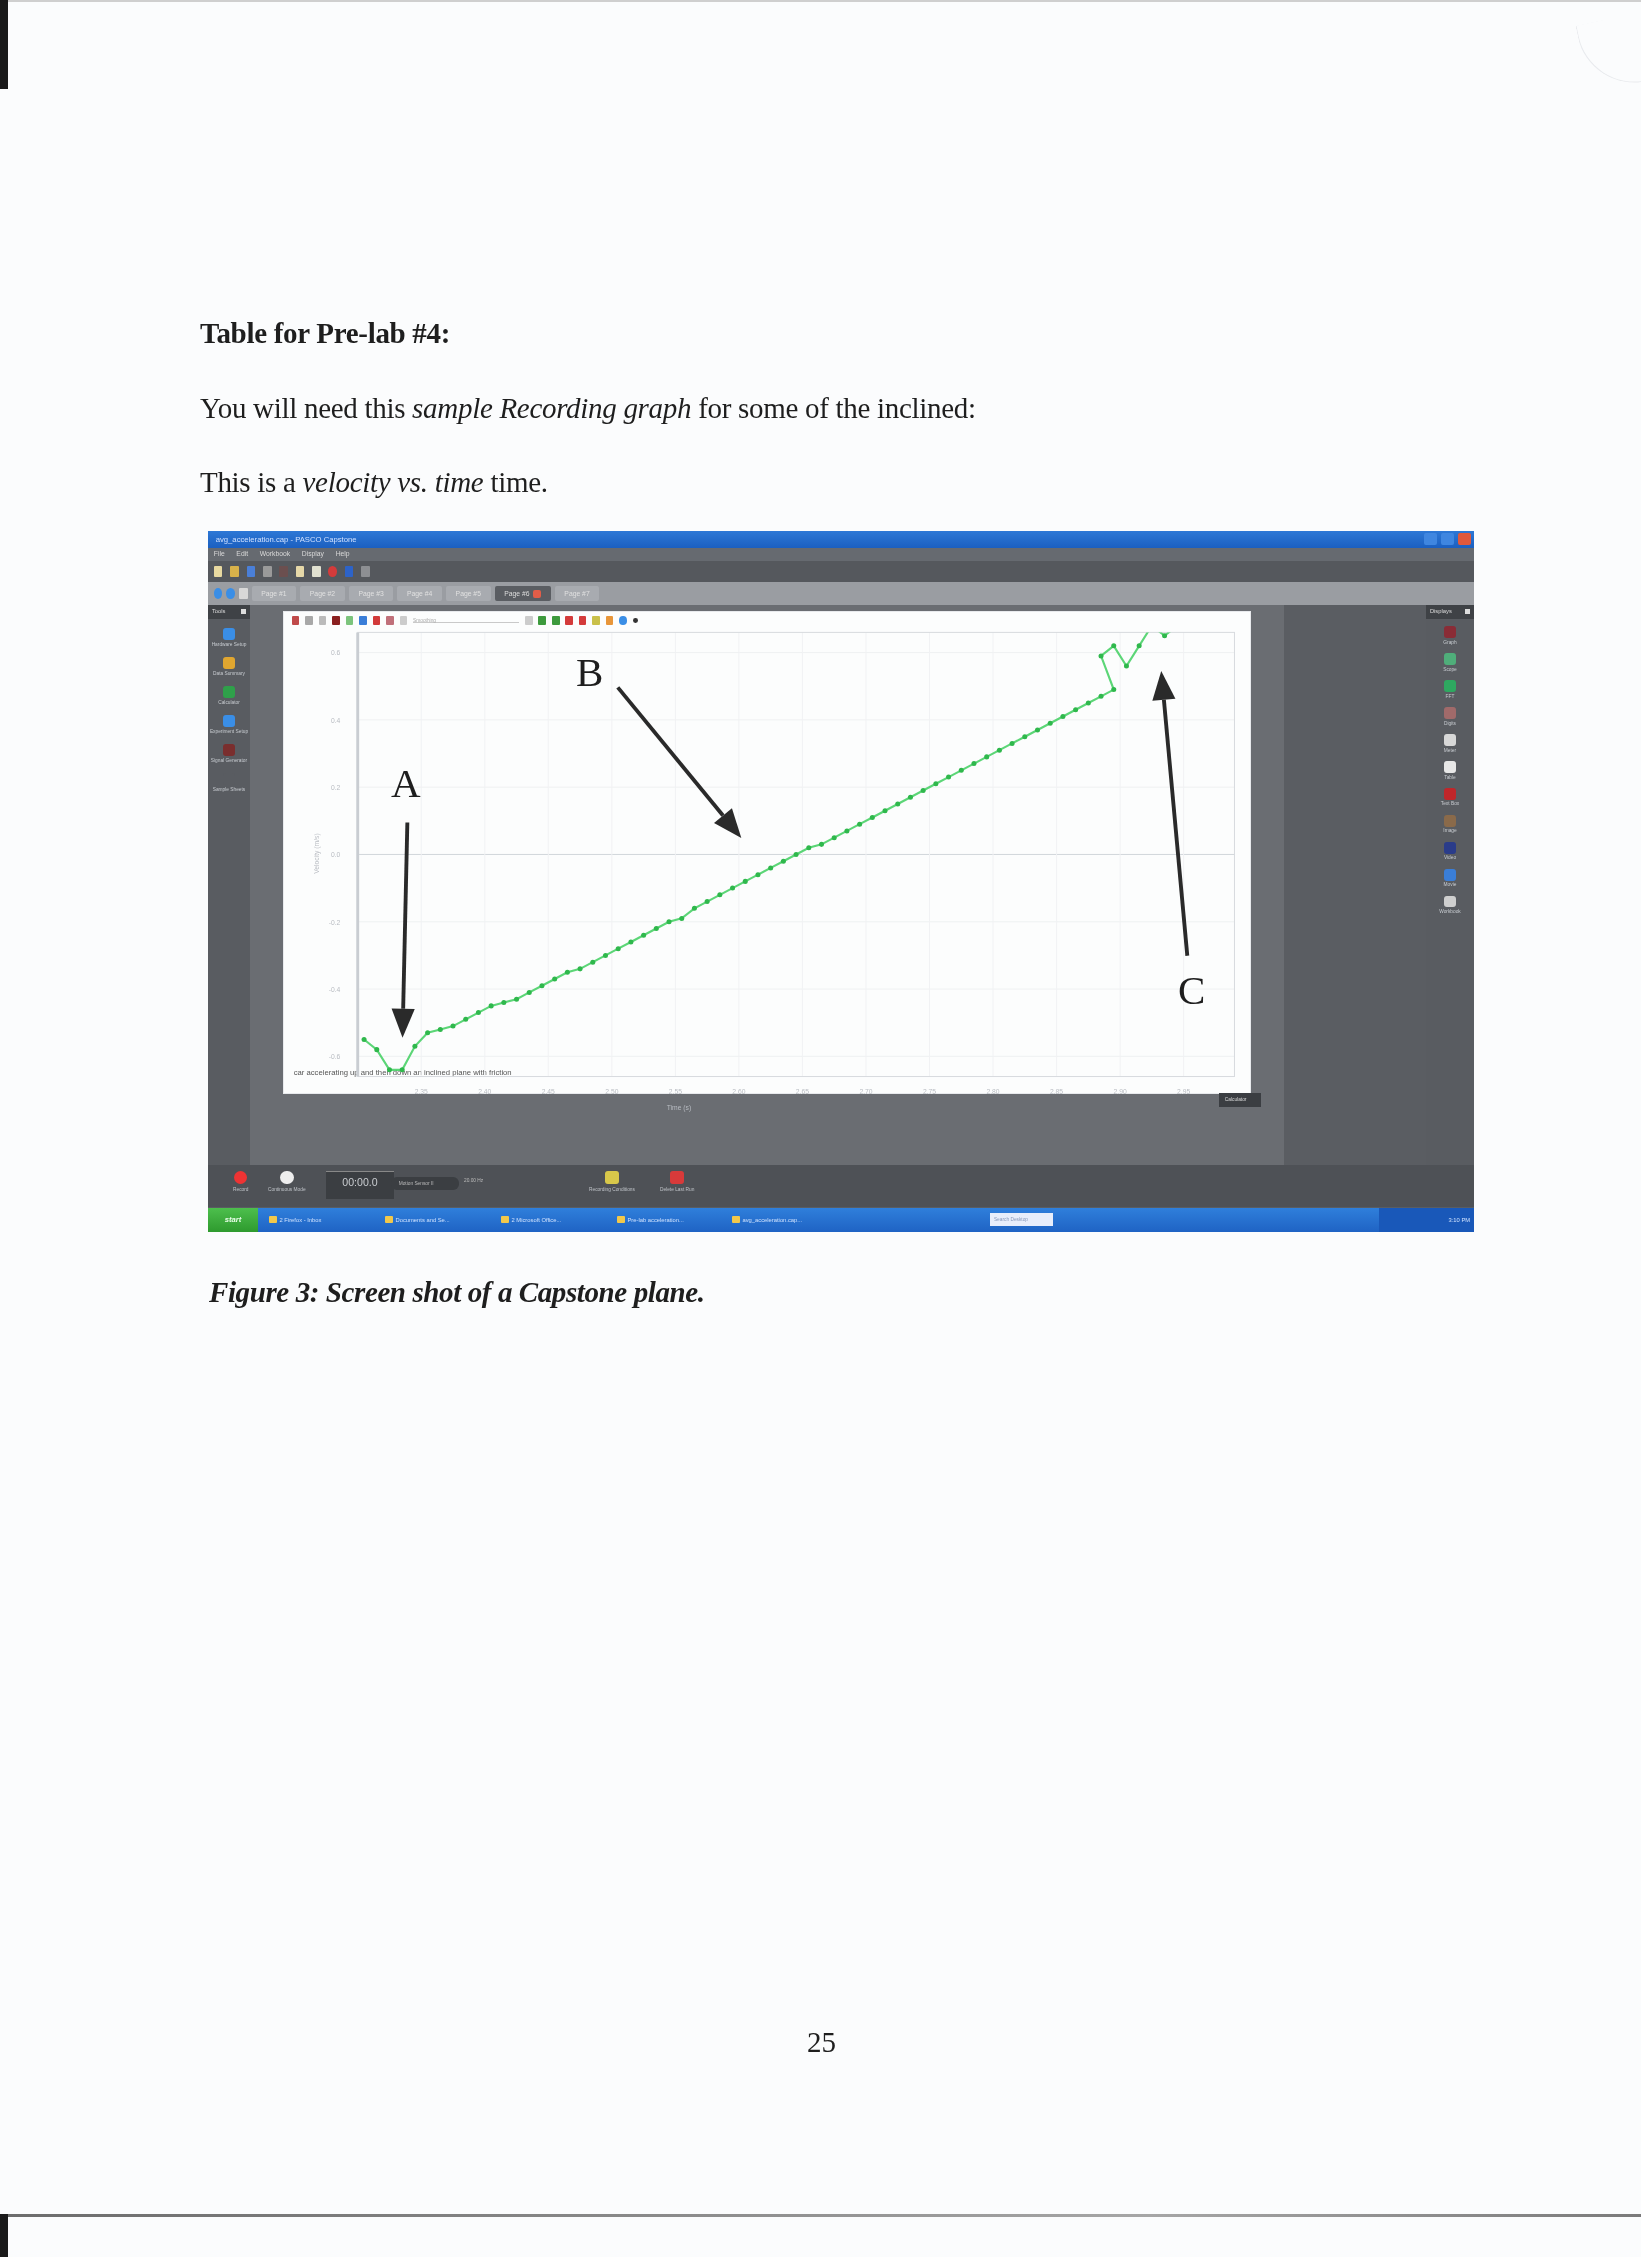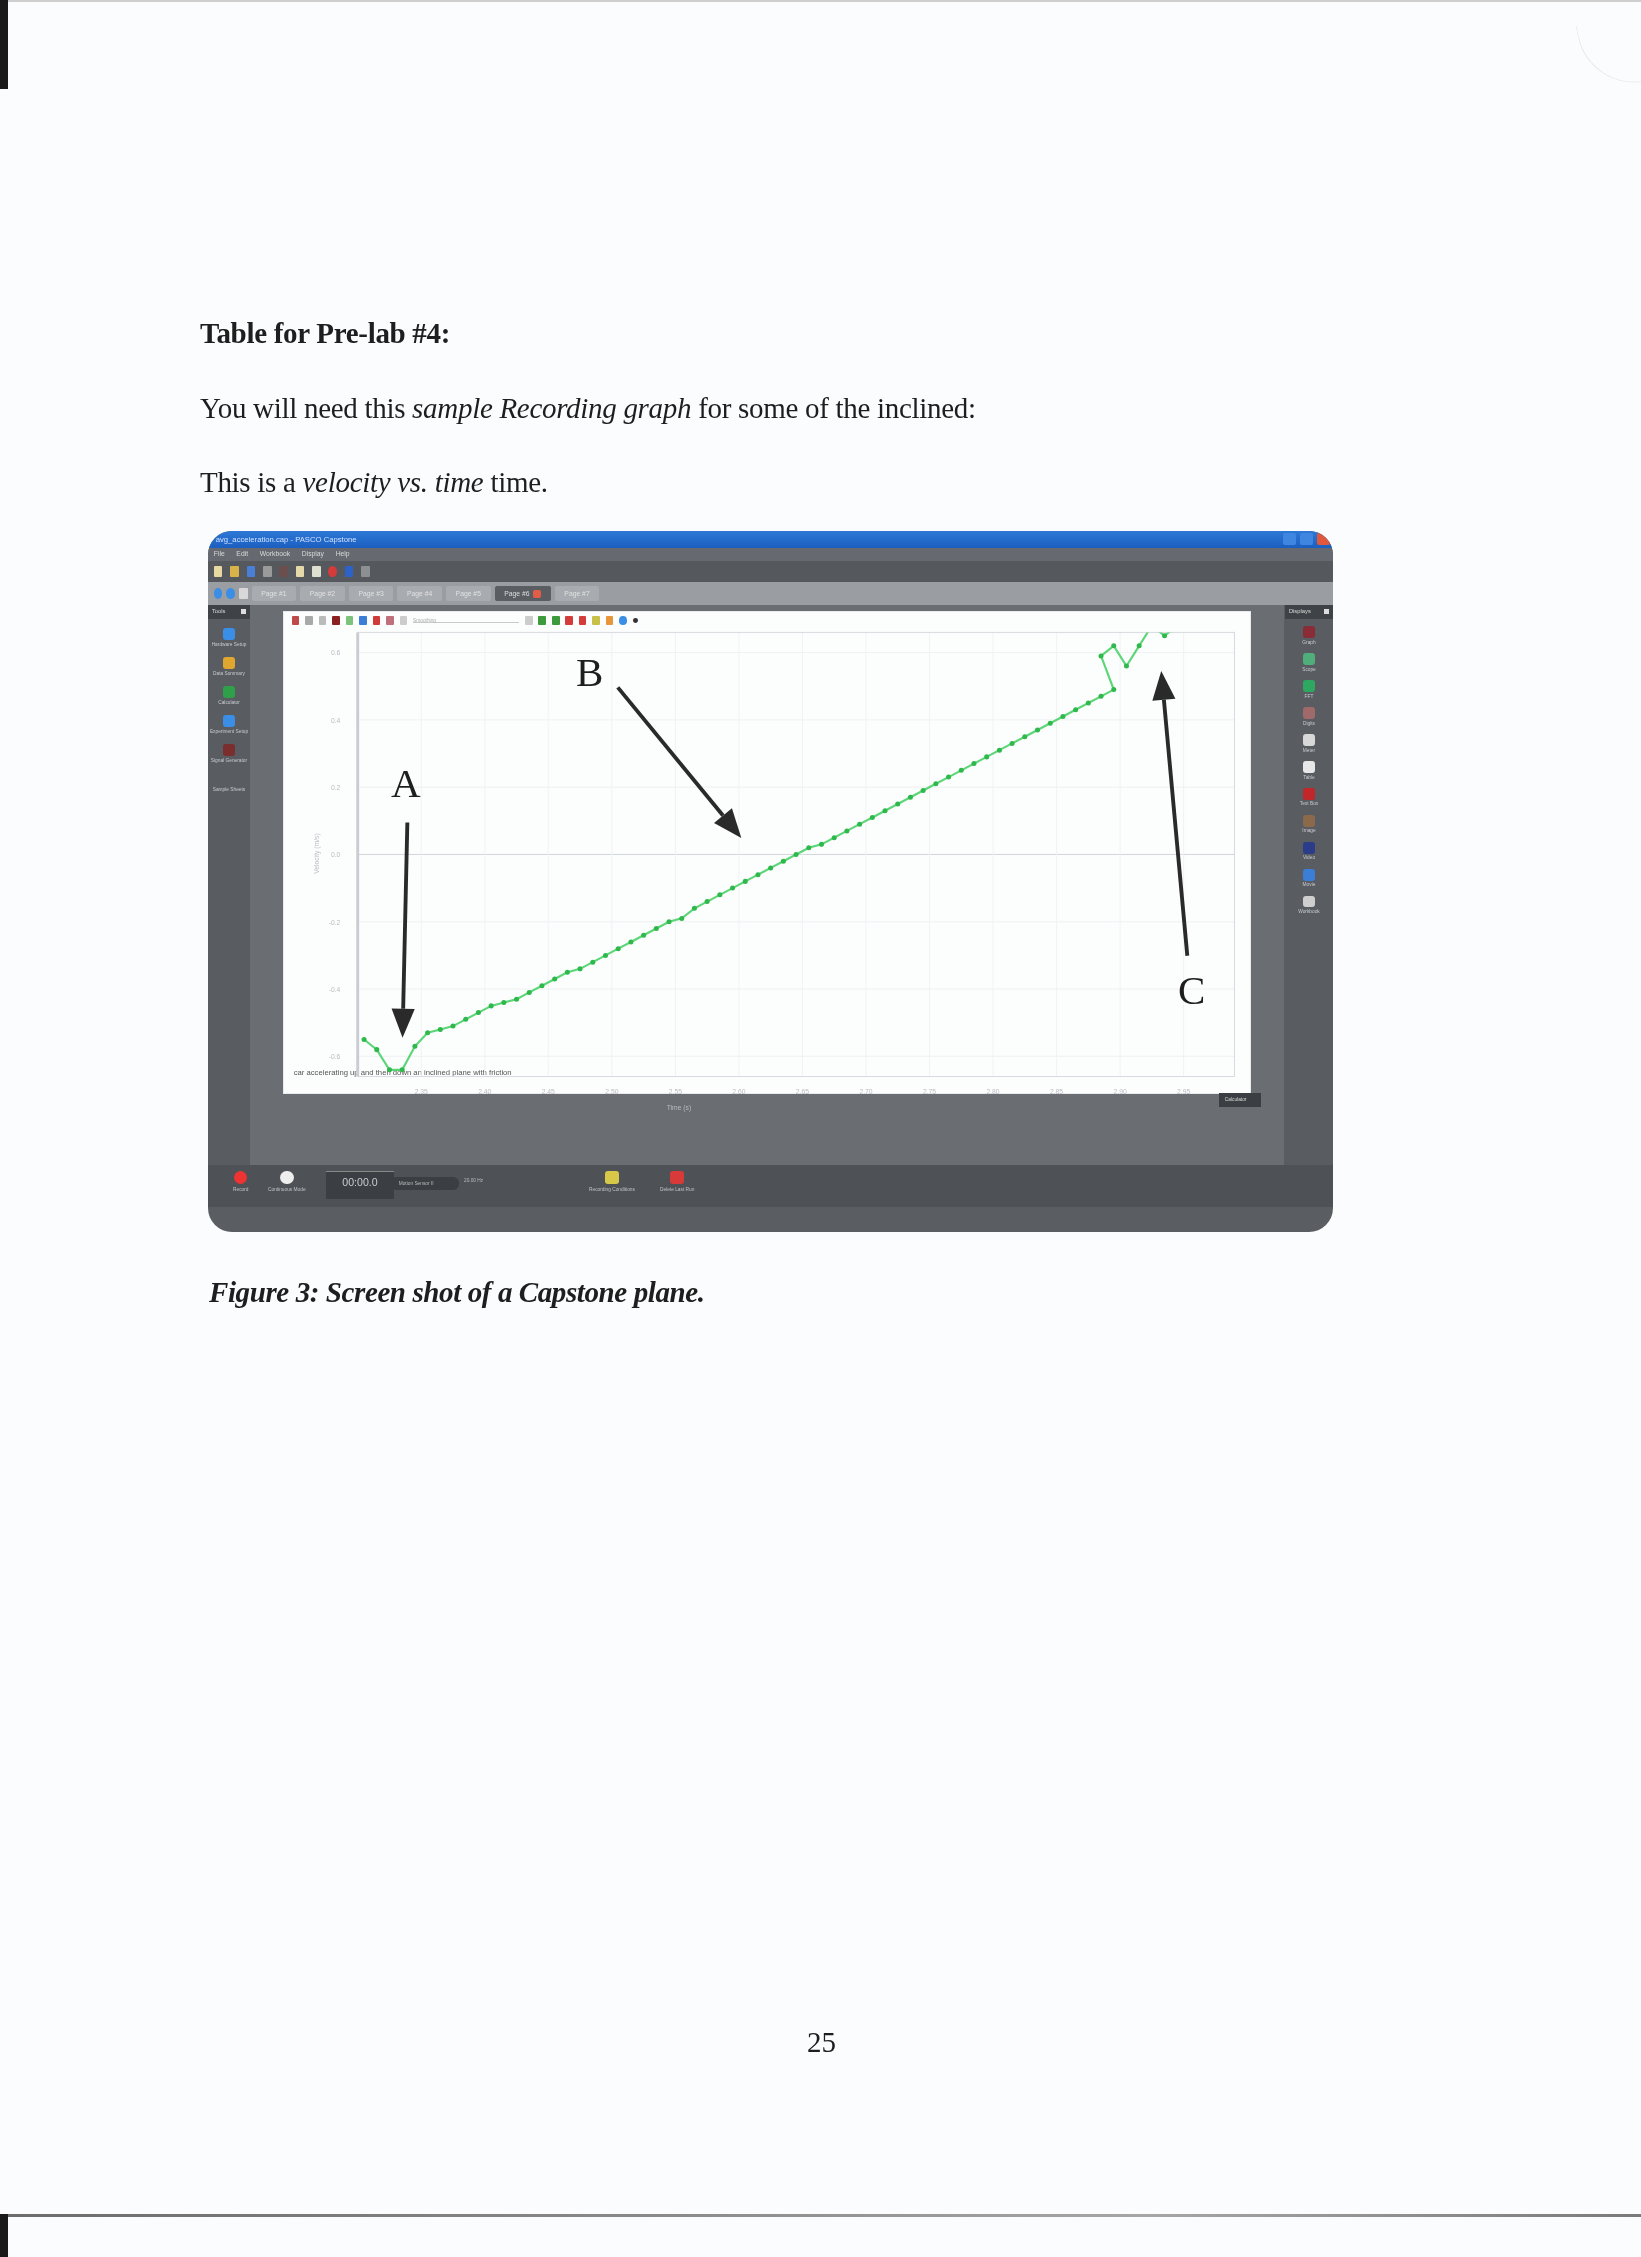--- a/index.html
+++ b/index.html
@@ -17,21 +17,21 @@
 
   .heading { position: absolute; left: 200px; top: 317px; font-size: 29px; font-weight: bold; letter-spacing: -0.3px; }
   .para { position: absolute; left: 200px; font-size: 29px; letter-spacing: -0.3px; }
   .para i { font-style: italic; }
   .para1 { top: 392px; }
   .para2 { top: 466px; }
   .caption { position: absolute; left: 209px; top: 1276px; font-size: 29px; font-weight: bold; font-style: italic; letter-spacing: -0.4px; }
   .page-num { position: absolute; left: 807px; top: 2026px; font-size: 29px; }
 
   
-  .shot { position: absolute; left: 208px; top: 531px; width: 1125px; height: 701px; background: #5a5d62; overflow: hidden; font-family: "Liberation Sans", sans-serif; border-radius: 24px; }
+  .shot { position: absolute; left: 208px; top: 531px; width: 1266px; height: 701px; background: #5a5d62; overflow: hidden; font-family: "Liberation Sans", sans-serif; }
   .titlebar { position: absolute; left: 0; top: 0; width: 100%; height: 17.4px; background: linear-gradient(180deg,#2d78d6,#1b5fc0); color: #cfe0ff; font-size: 7.7px; line-height: 17.4px; padding-left: 7.7px; box-sizing: border-box; }
   .titlebar .wctl { position: absolute; top: 1.9px; width: 13.5px; height: 12.6px; border-radius: 1.9px; }
   .wctl.min { right: 37px; background: #3f86e0; }
   .wctl.max { right: 20px; background: #3f86e0; }
   .wctl.close { right: 2.9px; background: #e0593c; }
   .menubar { position: absolute; top: 17.4px; left: 0; width: 100%; height: 12.6px; background: #666a70; color: #d9d9d9; font-size: 6.8px; line-height: 12.6px; padding-left: 5.8px; box-sizing: border-box; }
   .menubar span { margin-right: 11.6px; }
   .toolbar { position: absolute; top: 30px; left: 0; width: 100%; height: 21px; background: #55585d; display: flex; align-items: center; gap: 7.7px; padding-left: 5.8px; box-sizing: border-box; }
   .tb-ico { width: 8.7px; height: 10.6px; border-radius: 1px; }
   .tabsbar { position: absolute; top: 51px; left: 0; width: 100%; height: 23px; background: #9a9da2; display: flex; align-items: center; padding-left: 5.8px; box-sizing: border-box; gap: 3.9px; }
@@ -235,20 +235,30 @@
   <div class="ctrlbar">
     <div class="ctrl-item" style="left:25px"><div class="ci" style="background:#e33;"></div><span>Record</span></div>
     <div class="ctrl-item" style="left:60px"><div class="ci" style="background:#eee;"></div><span>Continuous Mode</span></div>
     <div class="timer"><span>00:00.0</span></div>
     <div class="rate-sel">Motion Sensor II</div>
     <div class="rate-val">20.00 Hz</div>
     <div class="ctrl-item" style="left:381px"><div class="ci" style="background:#d8c84a;border-radius:2.9px"></div><span>Recording Conditions</span></div>
     <div class="ctrl-item" style="left:452px"><div class="ci" style="background:#d83a3a;border-radius:2.9px"></div><span>Delete Last Run</span></div>
   </div>
 
+  <div class="taskbar" id="taskbar">
+    <div class="startbtn">start</div>
+    <div class="tb-search">Search Desktop</div>
+    <div class="tray"><span>3:10 PM</span></div>
+  <div class="task" style="left: 58px;">2 Firefox - Inbox</div>
+      <div class="task" style="left: 174px;">Documents and Se...</div>
+      <div class="task" style="left: 290px;">2 Microsoft Office...</div>
+      <div class="task" style="left: 406px;">Pre-lab acceleration...</div>
+      <div class="task" style="left: 521px;">avg_acceleration.cap...</div>
+    </div>
 
   <svg class="plot" id="plot" viewBox="0 0 1165 726" overflow="hidden">
       <defs>
         <clipPath id="pc">
           <rect x="155" y="105" width="908" height="460"></rect>
         </clipPath>
       </defs>
       <line x1="155" x2="1063" y1="125.90909090909093" y2="125.90909090909093" stroke="#eef0f2" stroke-width="1"></line>
       <text x="137" y="128.90909090909093" font-size="7" fill="#b8bcc2" text-anchor="end" font-family="Liberation Sans, sans-serif">0.6</text>
       <line x1="155" x2="1063" y1="195.60606060606062" y2="195.60606060606062" stroke="#eef0f2" stroke-width="1"></line>

